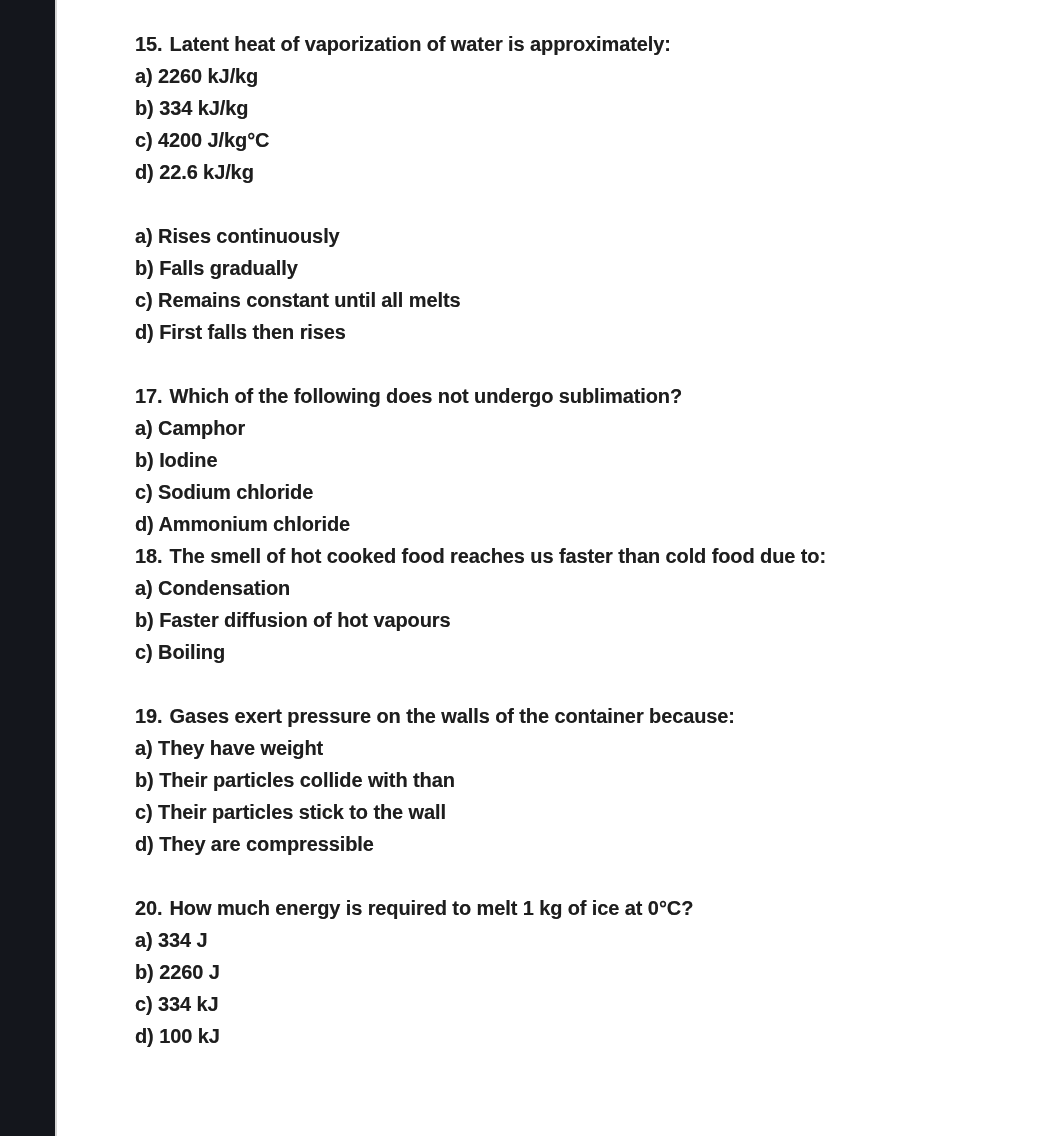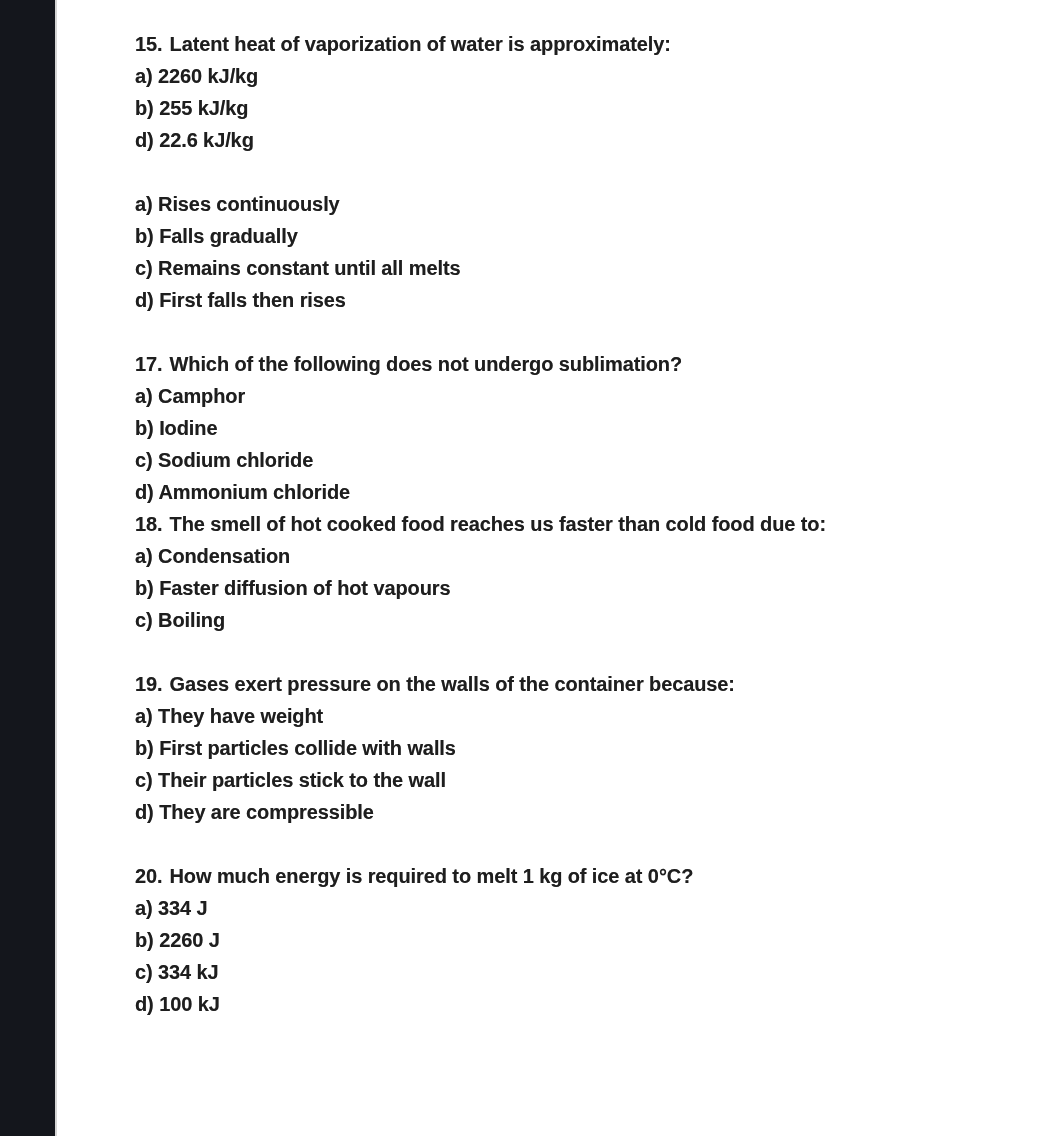--- a/index.html
+++ b/index.html
@@ -47,21 +47,22 @@
 </head>
 <body>
 
 <div class="screen" style="--strip: #14161c; --separator: #d5d5d5; --text: #1e1e1e; --bg: #ffffff;">
   <div class="left-strip"></div>
   <div class="content">
     <div id="questions">
         <div class="question-block">
     <div class="line question-line"><span class="qnum">15.</span><span class="qtext">Latent heat of vaporization of water is approximately:</span></div>
   <div class="line option-line">a) 2260 kJ/kg</div>
-          <div class="line option-line">b) 255 kJ/kg</div>
+          <div class="line option-line">b) 334 kJ/kg</div>
+          <div class="line option-line">c) 4200 J/kg°C</div>
           <div class="line option-line">d) 22.6 kJ/kg</div>
         </div>
         <div class="question-block">
   <div class="line option-line">a) Rises continuously</div>
           <div class="line option-line">b) Falls gradually</div>
           <div class="line option-line">c) Remains constant until all melts</div>
           <div class="line option-line">d) First falls then rises</div>
         </div>
         <div class="question-block">
     <div class="line question-line"><span class="qnum">17.</span><span class="qtext">Which of the following does not undergo sublimation?</span></div>
@@ -72,21 +73,21 @@
         </div>
         <div class="question-block tight">
     <div class="line question-line"><span class="qnum">18.</span><span class="qtext">The smell of hot cooked food reaches us faster than cold food due to:</span></div>
   <div class="line option-line">a) Condensation</div>
           <div class="line option-line">b) Faster diffusion of hot vapours</div>
           <div class="line option-line">c) Boiling</div>
         </div>
         <div class="question-block">
     <div class="line question-line"><span class="qnum">19.</span><span class="qtext">Gases exert pressure on the walls of the container because:</span></div>
   <div class="line option-line">a) They have weight</div>
-          <div class="line option-line">b) First particles collide with walls</div>
+          <div class="line option-line">b) Their particles collide with than</div>
           <div class="line option-line">c) Their particles stick to the wall</div>
           <div class="line option-line">d) They are compressible</div>
         </div>
         <div class="question-block">
     <div class="line question-line"><span class="qnum">20.</span><span class="qtext">How much energy is required to melt 1 kg of ice at 0°C?</span></div>
   <div class="line option-line">a) 334 J</div>
           <div class="line option-line">b) 2260 J</div>
           <div class="line option-line">c) 334 kJ</div>
           <div class="line option-line">d) 100 kJ</div>
         </div>

